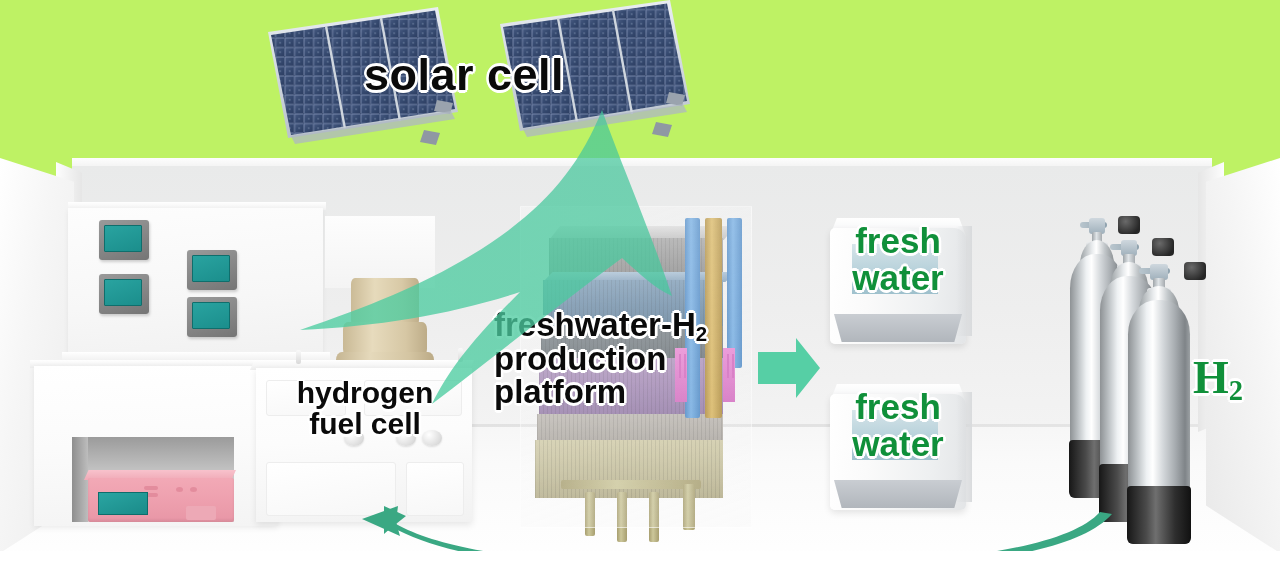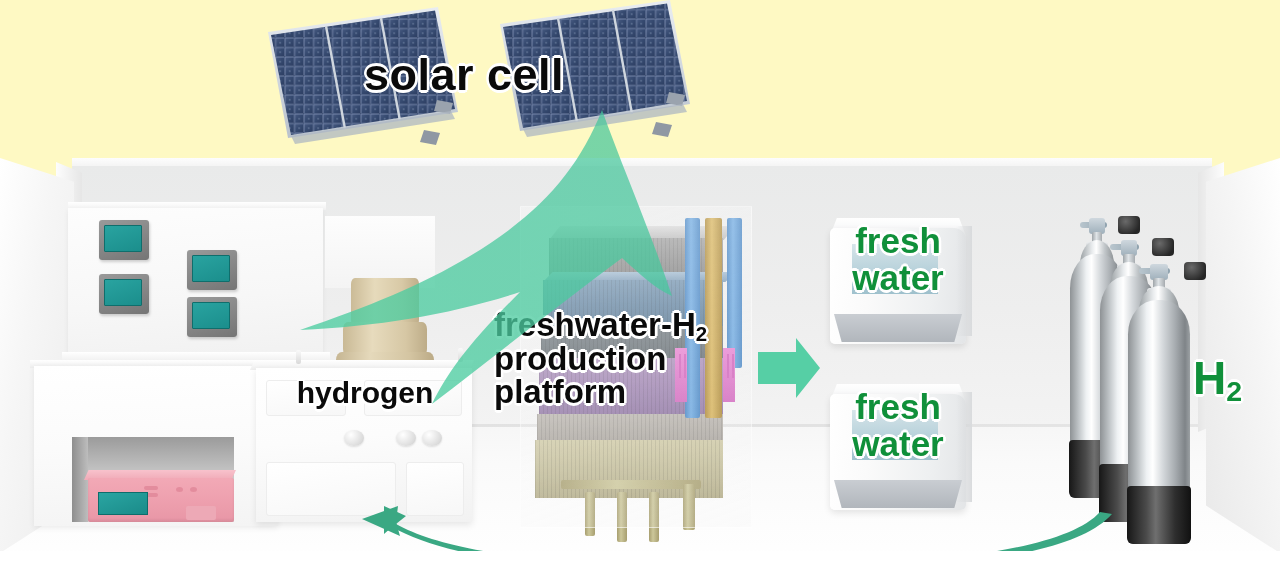--- a/index.html
+++ b/index.html
@@ -1,18 +1,18 @@
 <!DOCTYPE html>
 <html><head>
 <meta charset="utf-8">
 <style>
   html,body{margin:0;padding:0;background:#ffffff;}
   body{width:1280px;height:569px;overflow:hidden;
        font-family:"Liberation Sans",sans-serif;}
-  #stage{position:relative;width:1280px;height:551px;background:#fef9c3;overflow:hidden;}
+  #stage{position:relative;width:1280px;height:551px;background:#bef264;overflow:hidden;}
 
   
   .room{position:absolute;left:0;top:148px;width:1280px;height:421px;}
   .floor{position:absolute;left:0;top:230px;width:1280px;height:191px;
          background:linear-gradient(180deg,#f2f2f2 0%,#fafafa 45%,#ffffff 100%);}
   .backwall{position:absolute;left:72px;top:18px;width:1140px;height:260px;
             background:linear-gradient(180deg,#e9eaea 0%,#eeeeee 55%,#f3f3f3 100%);}
   .backwall-top{position:absolute;left:72px;top:10px;width:1140px;height:12px;
                 background:linear-gradient(180deg,#fdfdfd,#f0f0f0);}
   .wall-l{position:absolute;left:0;top:10px;width:74px;height:395px;
@@ -181,21 +181,21 @@
                 1.6px 1.6px #fff,-1.6px 1.6px #fff,1.6px -1.6px #fff,-1.6px -1.6px #fff,
                 2.6px 0 #fff,-2.6px 0 #fff,0 2.6px #fff,0 -2.6px #fff;}
   .lbl.green{color:#10903a;
     text-shadow:2px 0 #fff,-2px 0 #fff,0 2px #fff,0 -2px #fff,
                 1.6px 1.6px #fff,-1.6px 1.6px #fff,1.6px -1.6px #fff,-1.6px -1.6px #fff,
                 2.6px 0 #fff,-2.6px 0 #fff,0 2.6px #fff,0 -2.6px #fff;}
   .lbl .sub{font-size:.62em;vertical-align:baseline;position:relative;top:.26em;}
   #lbl-solar{left:364px;top:52px;font-size:45px;letter-spacing:.5px;}
   #lbl-fuel{left:246px;top:378px;font-size:30px;text-align:center;width:238px;}
   #lbl-plat{left:494px;top:308px;font-size:33px;text-align:left;width:262px;}
-  #lbl-h2{left:1193px;top:355px;font-size:46px;}
+  #lbl-h2{left:1193px;top:355px;font-size:46px;font-family:Liberation Serif, serif;}
   .wlabel{position:absolute;text-align:center;width:148px;font-size:35px;line-height:1.06;}
 </style>
 </head>
 <body>
 
 <div id="stage">
 
   <div class="room">
     <div class="floor"></div>
     <div class="backwall-top"></div>
@@ -392,20 +392,21 @@
     <path d="M1100,512 C1060,556 900,568 700,566 C520,564 440,548 396,524
              L406,516 L384,506 L384,534 L392,527
              C440,553 520,570 700,572 C910,574 1070,562 1112,514 Z" fill="#3aa883"></path>
     <path d="M398,506 L362,519 L400,536 L396,522 Z" fill="#3aa883"></path>
   </svg>
 
   <div class="lbl dark" id="lbl-solar">solar cell</div>
 
   <div class="lbl dark" id="lbl-fuel">
     <div>hydrogen</div>
+    <div>fuel  cell</div>
   </div>
 
   <div class="lbl dark" id="lbl-plat">
     <div><span>freshwater-H</span><span class="sub">2</span></div>
     <div>production</div>
     <div>platform</div>
   </div>
 
   <div class="lbl green wlabel" style="left:824px;top:222px;">
     <div>fresh</div>

